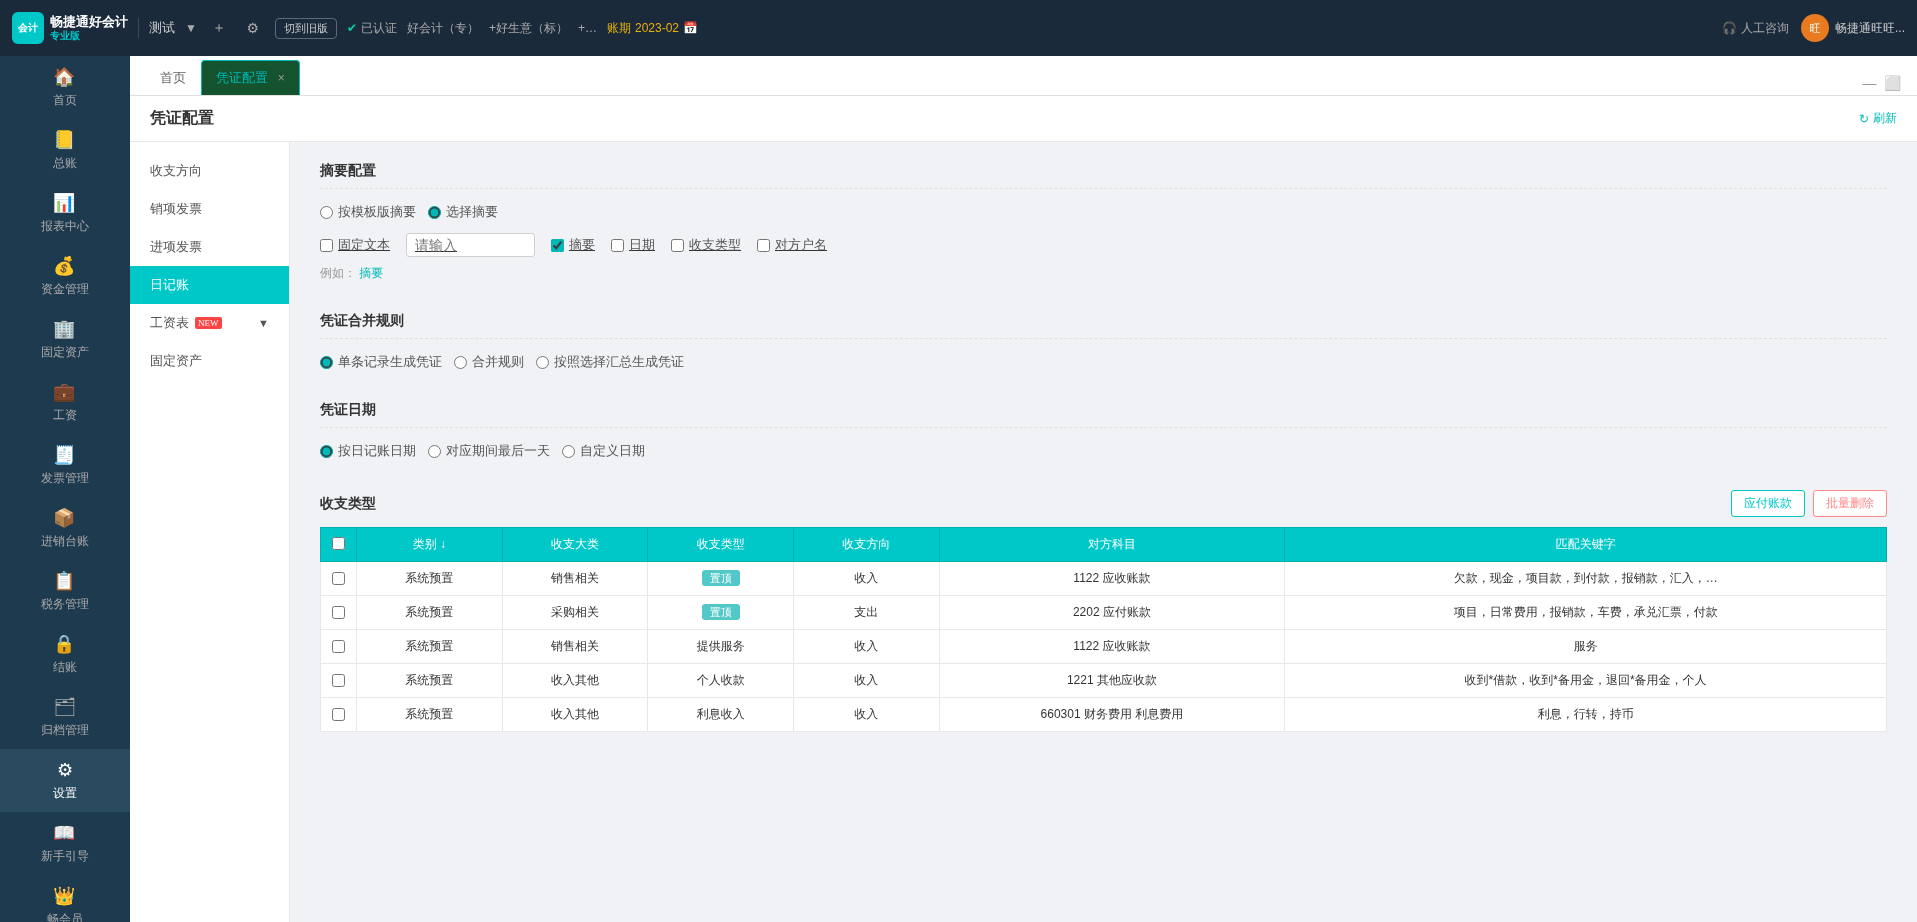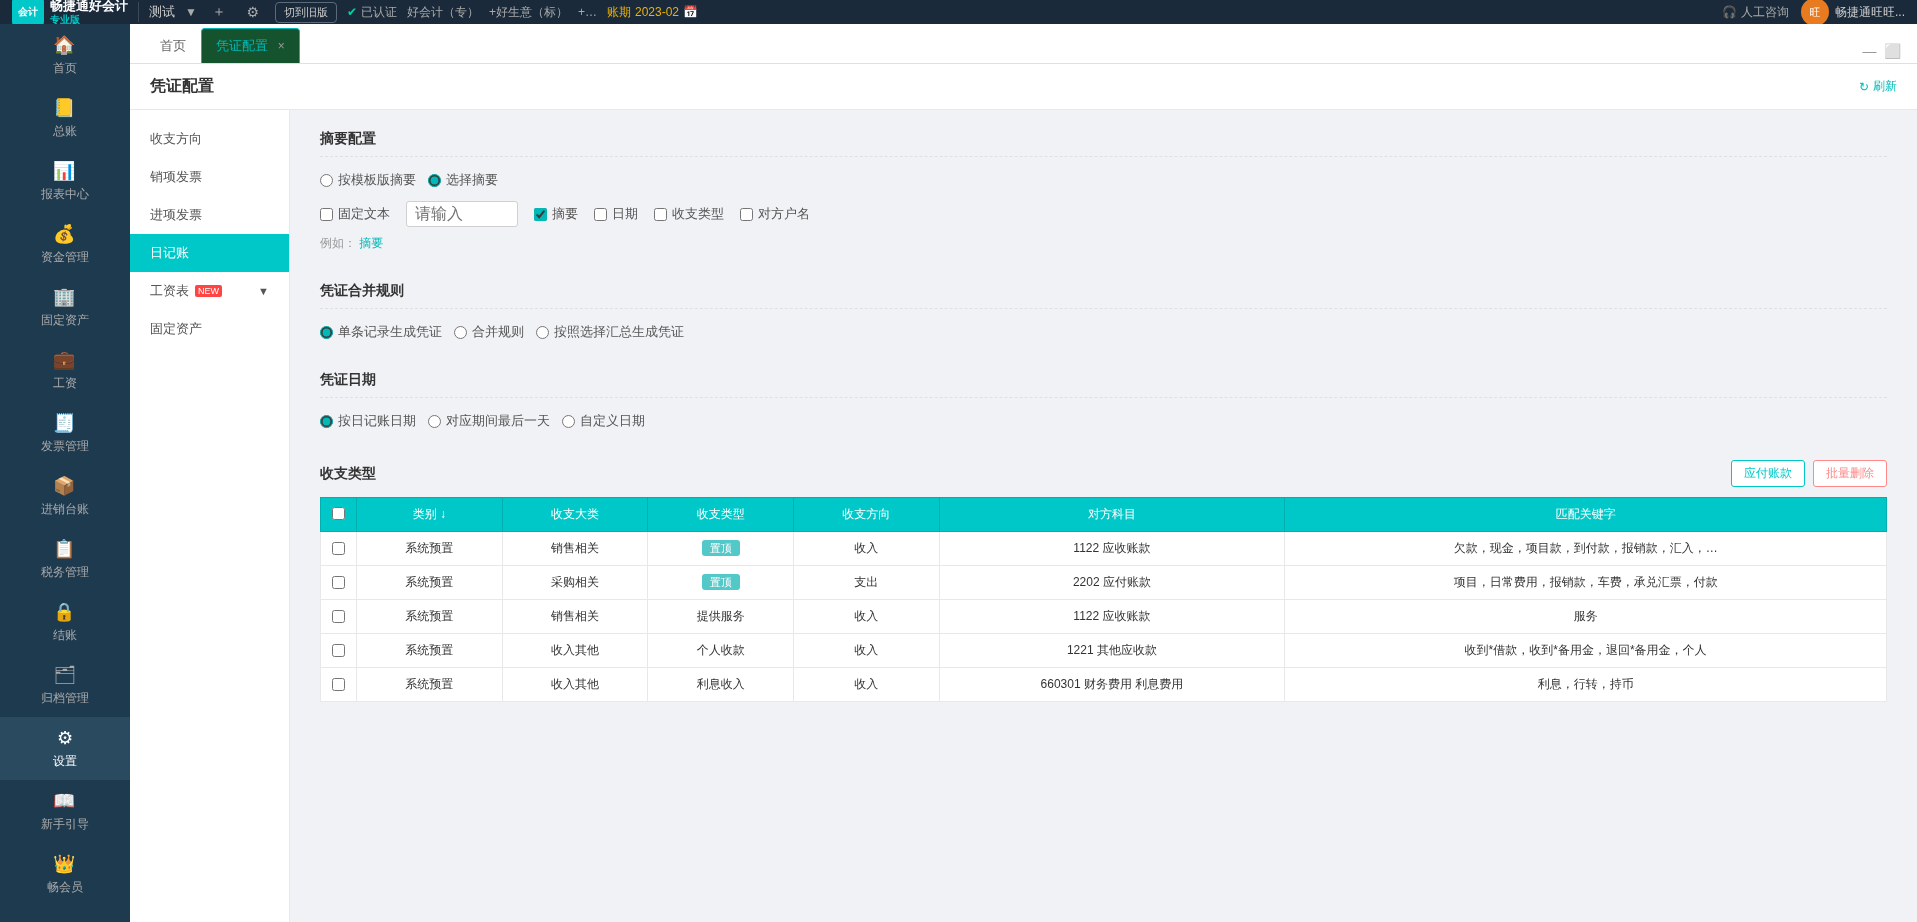--- a/index.html
+++ b/index.html
@@ -1,19 +1,19 @@
 <!DOCTYPE html>
 <html><head>
   <meta charset="utf-8">
   <style>
     * { box-sizing: border-box; margin: 0; padding: 0; }
     body { font-family: 'Microsoft YaHei', Arial, sans-serif; font-size: 13px; background: #f0f2f5; color: #333; display: flex; flex-direction: column; height: 922px; overflow: hidden; }
 
     
-    .topbar { height: 24px; background: #1a2a3a; display: flex; align-items: center; padding: 0 12px; gap: 10px; flex-shrink: 0; }
+    .topbar { height: 56px; background: #1a2a3a; display: flex; align-items: center; padding: 0 12px; gap: 10px; flex-shrink: 0; }
     .topbar-brand { display: flex; align-items: center; gap: 6px; color: #fff; font-size: 13px; font-weight: bold; }
     .topbar-brand .logo { width: 32px; height: 32px; background: #00c8c8; border-radius: 6px; display: flex; align-items: center; justify-content: center; color: #fff; font-size: 10px; font-weight: bold; }
     .topbar-divider { width: 1px; height: 20px; background: #3a4a5a; }
     .topbar-title { color: #ccc; font-size: 13px; }
     .topbar-arrow { color: #aaa; font-size: 12px; cursor: pointer; }
     .topbar-btn { width: 24px; height: 24px; background: transparent; border: none; cursor: pointer; color: #aaa; font-size: 14px; display: flex; align-items: center; justify-content: center; }
     .topbar-btn-old { border: 1px solid #5a6a7a; border-radius: 4px; padding: 2px 8px; color: #ccc; font-size: 11px; cursor: pointer; background: transparent; }
     .topbar-tag { display: flex; align-items: center; gap: 4px; color: #aaa; font-size: 12px; }
     .topbar-period { color: #eab308; font-size: 12px; display: flex; align-items: center; gap: 4px; }
     .topbar-right { margin-left: auto; display: flex; align-items: center; gap: 12px; }
@@ -45,38 +45,38 @@
     .page-title { font-size: 16px; font-weight: bold; color: #333; }
     .refresh-btn { font-size: 12px; color: #00b8b8; cursor: pointer; display: flex; align-items: center; gap: 4px; }
 
     
     .two-pane { display: flex; flex: 1; overflow: hidden; }
 
     
     .left-panel { width: 160px; background: #fff; border-right: 1px solid #e8e8e8; flex-shrink: 0; padding-top: 10px; }
     .left-item { padding: 10px 20px; font-size: 13px; cursor: pointer; color: #555; display: flex; align-items: center; gap: 6px; }
     .left-item.active { background: #00c8c8; color: #fff; }
-    .left-item .new-badge { background: #ff4444; color: #fff; font-size: 9px; padding: 1px 3px; border-radius: 2px; }
+    .left-item .new-badge { background: #ff4444; color: #fff; font-size: 9px; padding: 1px 3px; border-radius: 2px; font-family: Liberation Serif, serif; }
     .left-item .arrow { margin-left: auto; font-size: 11px; }
 
     
     .right-panel { flex: 1; overflow-y: auto; padding: 20px 30px; }
 
     
     .section { margin-bottom: 30px; }
     .section-title { font-size: 14px; font-weight: bold; color: #333; margin-bottom: 14px; padding-bottom: 8px; border-bottom: 1px dashed #e0e0e0; }
     .radio-group { display: flex; align-items: center; gap: 12px; margin-bottom: 12px; }
     .radio-label { display: flex; align-items: center; gap: 5px; cursor: pointer; font-size: 13px; color: #555; }
     .radio-label input { accent-color: #00b8b8; }
 
     
-    .checkbox-row { display: flex; align-items: center; gap: 16px; margin-top: 10px; }
+    .checkbox-row { display: flex; align-items: center; gap: 16px; margin-top: 10px; text-decoration: underline; }
     .checkbox-item { display: flex; align-items: center; gap: 5px; font-size: 13px; color: #555; cursor: pointer; }
     .checkbox-item input { accent-color: #00b8b8; }
-    .text-input { border: 1px solid #d0d0d0; border-radius: 3px; padding: 3px 8px; font-size: 16px; width: 112px; color: #999; }
+    .text-input { border: 1px solid #d0d0d0; border-radius: 3px; padding: 3px 8px; font-size: 14px; width: 129px; color: #999; }
 
     
     .example-text { margin-top: 8px; font-size: 12px; color: #00b8b8; }
     .example-text .label { color: #999; }
 
     
     .income-type-section { margin-top: 10px; }
     .income-type-header { display: flex; align-items: center; justify-content: space-between; margin-bottom: 10px; }
     .income-type-title { font-size: 14px; font-weight: bold; color: #333; }
     .btn-group { display: flex; gap: 8px; }

